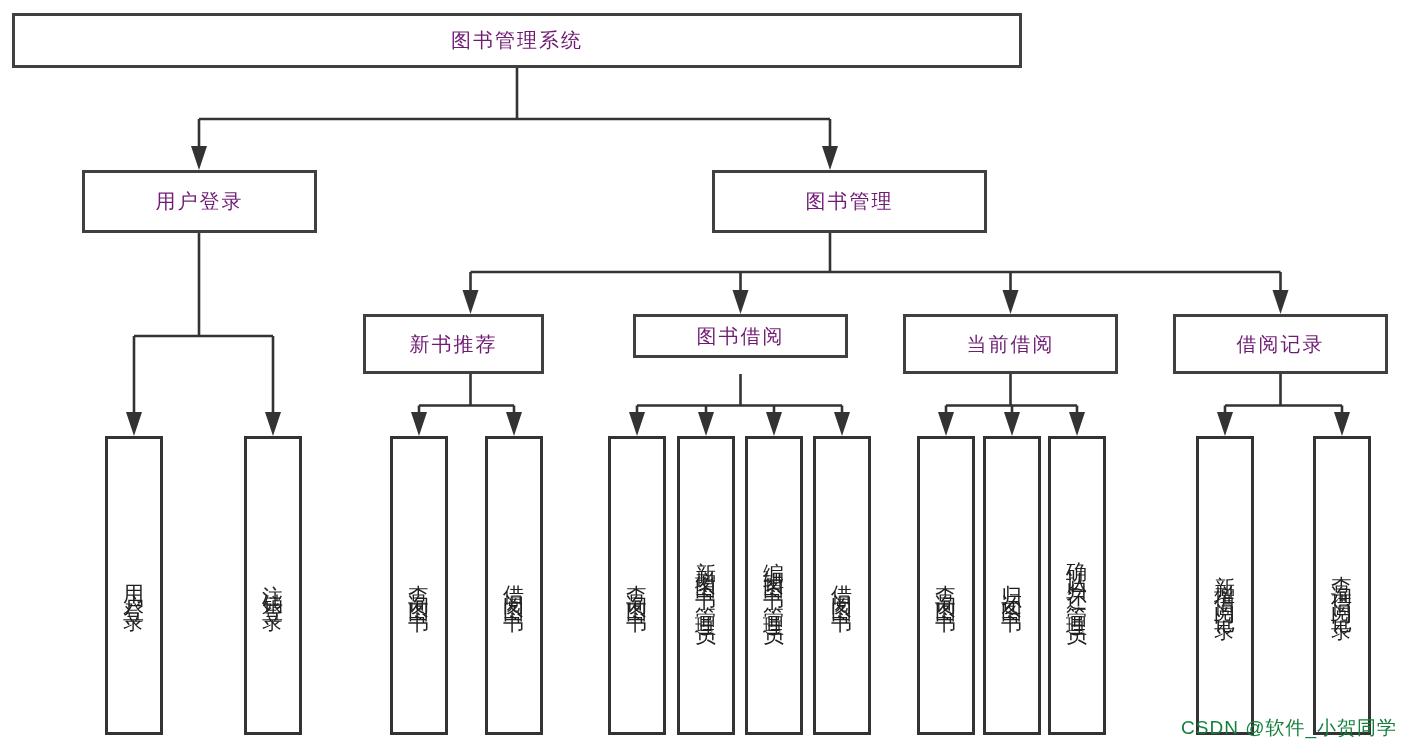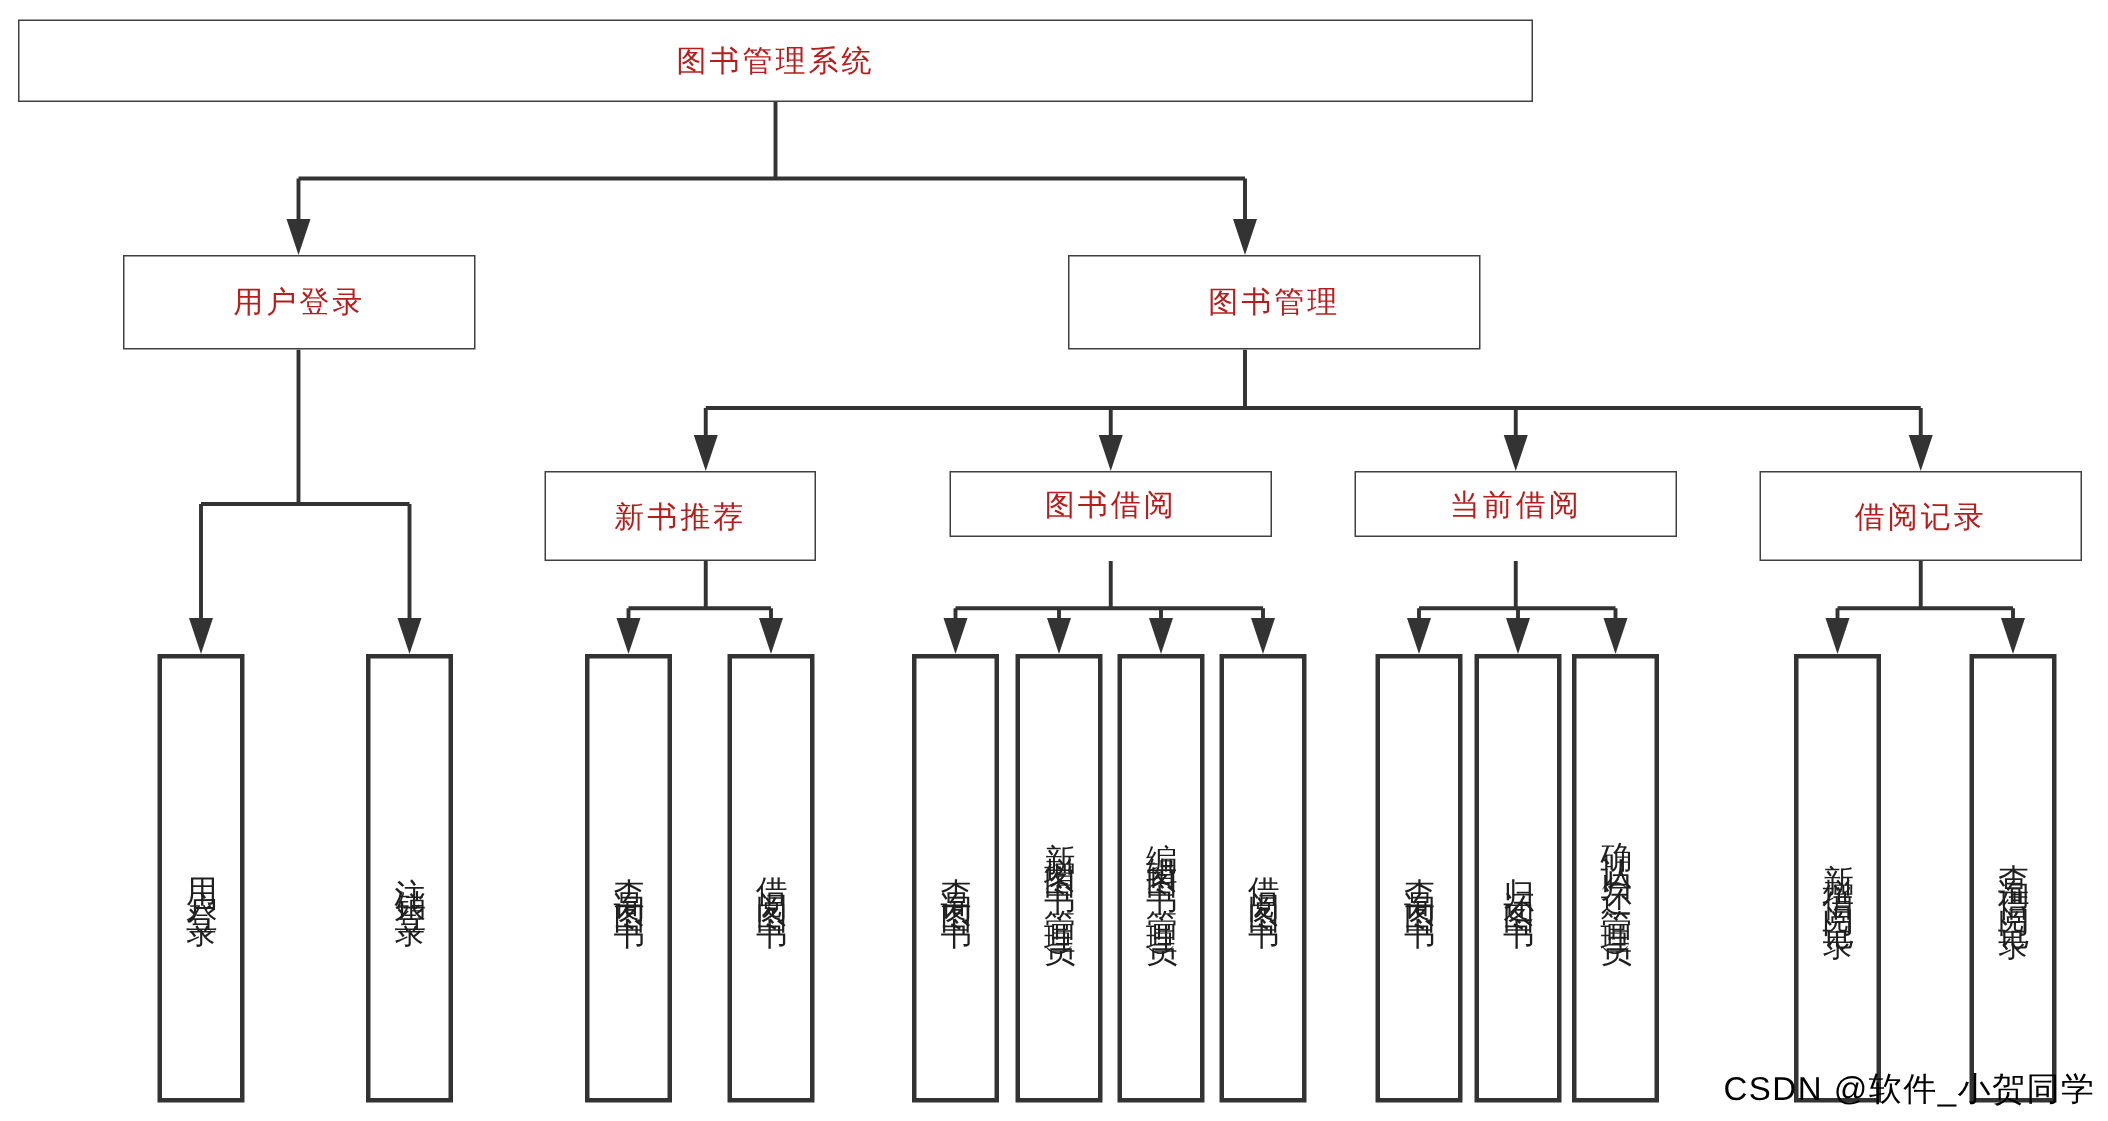--- a/index.html
+++ b/index.html
@@ -3,35 +3,35 @@
 <meta charset="utf-8">
 <style>
   html,body{margin:0;padding:0;background:#ffffff;}
   .stage{
     position:relative;width:1405px;height:747px;background:#ffffff;overflow:hidden;
     font-family:"Liberation Sans","DejaVu Sans",sans-serif;color:#222222;
   }
   .lines{position:absolute;left:0;top:0;width:1405px;height:747px;pointer-events:none;}
   .node{
     position:absolute;box-sizing:border-box;background:#ffffff;
-    border:1px solid #404040;display:flex;align-items:center;justify-content:center;
-    font-size:20px;letter-spacing:2px;color:#b91c1c;z-index:2;
+    border:3px solid #404040;display:flex;align-items:center;justify-content:center;
+    font-size:20px;letter-spacing:2px;color:#701a75;z-index:2;
   }
   .leaf{
     position:absolute;box-sizing:border-box;background:#ffffff;
     border:3px solid #333333;display:flex;align-items:center;justify-content:center;
     z-index:2;width:58px;top:436px;height:299px;
   }
   .vtext{
     writing-mode:vertical-rl;text-orientation:mixed;
     font-size:21px;line-height:1;letter-spacing:9px;color:#1f1f1f;white-space:nowrap;
   }
   .watermark{
     position:absolute;right:8px;bottom:6px;z-index:5;
-    font-size:22px;letter-spacing:1px;color:#000000;
+    font-size:19px;letter-spacing:1px;color:#15803d;
   }
 </style>
 </head>
 <body>
 
 <div class="stage">
 
   <svg class="lines" viewBox="0 0 1405 747">
     <g stroke="#333333" stroke-width="2.6" fill="none">
 
@@ -82,21 +82,21 @@
   <div class="node" style="left:712px;top:170px;width:275px;height:63px;">
     <span>图书管理</span>
   </div>
 
   <div class="node" style="left:363px;top:314px;width:181px;height:60px;">
     <span>新书推荐</span>
   </div>
   <div class="node" style="left:633px;top:314px;width:215px;height:44px;">
     <span>图书借阅</span>
   </div>
-  <div class="node" style="left:903px;top:314px;width:215px;height:44px;font-family:Liberation Serif, serif;">
+  <div class="node" style="left:903px;top:314px;width:215px;height:60px;font-family:Liberation Serif, serif;">
     <span>当前借阅</span>
   </div>
   <div class="node" style="left:1173px;top:314px;width:215px;height:60px;">
     <span>借阅记录</span>
   </div>
 
   <div class="leaf" style="left:105px;">
     <span class="vtext">用户登录</span>
   </div>
   <div class="leaf" style="left:244px;">

